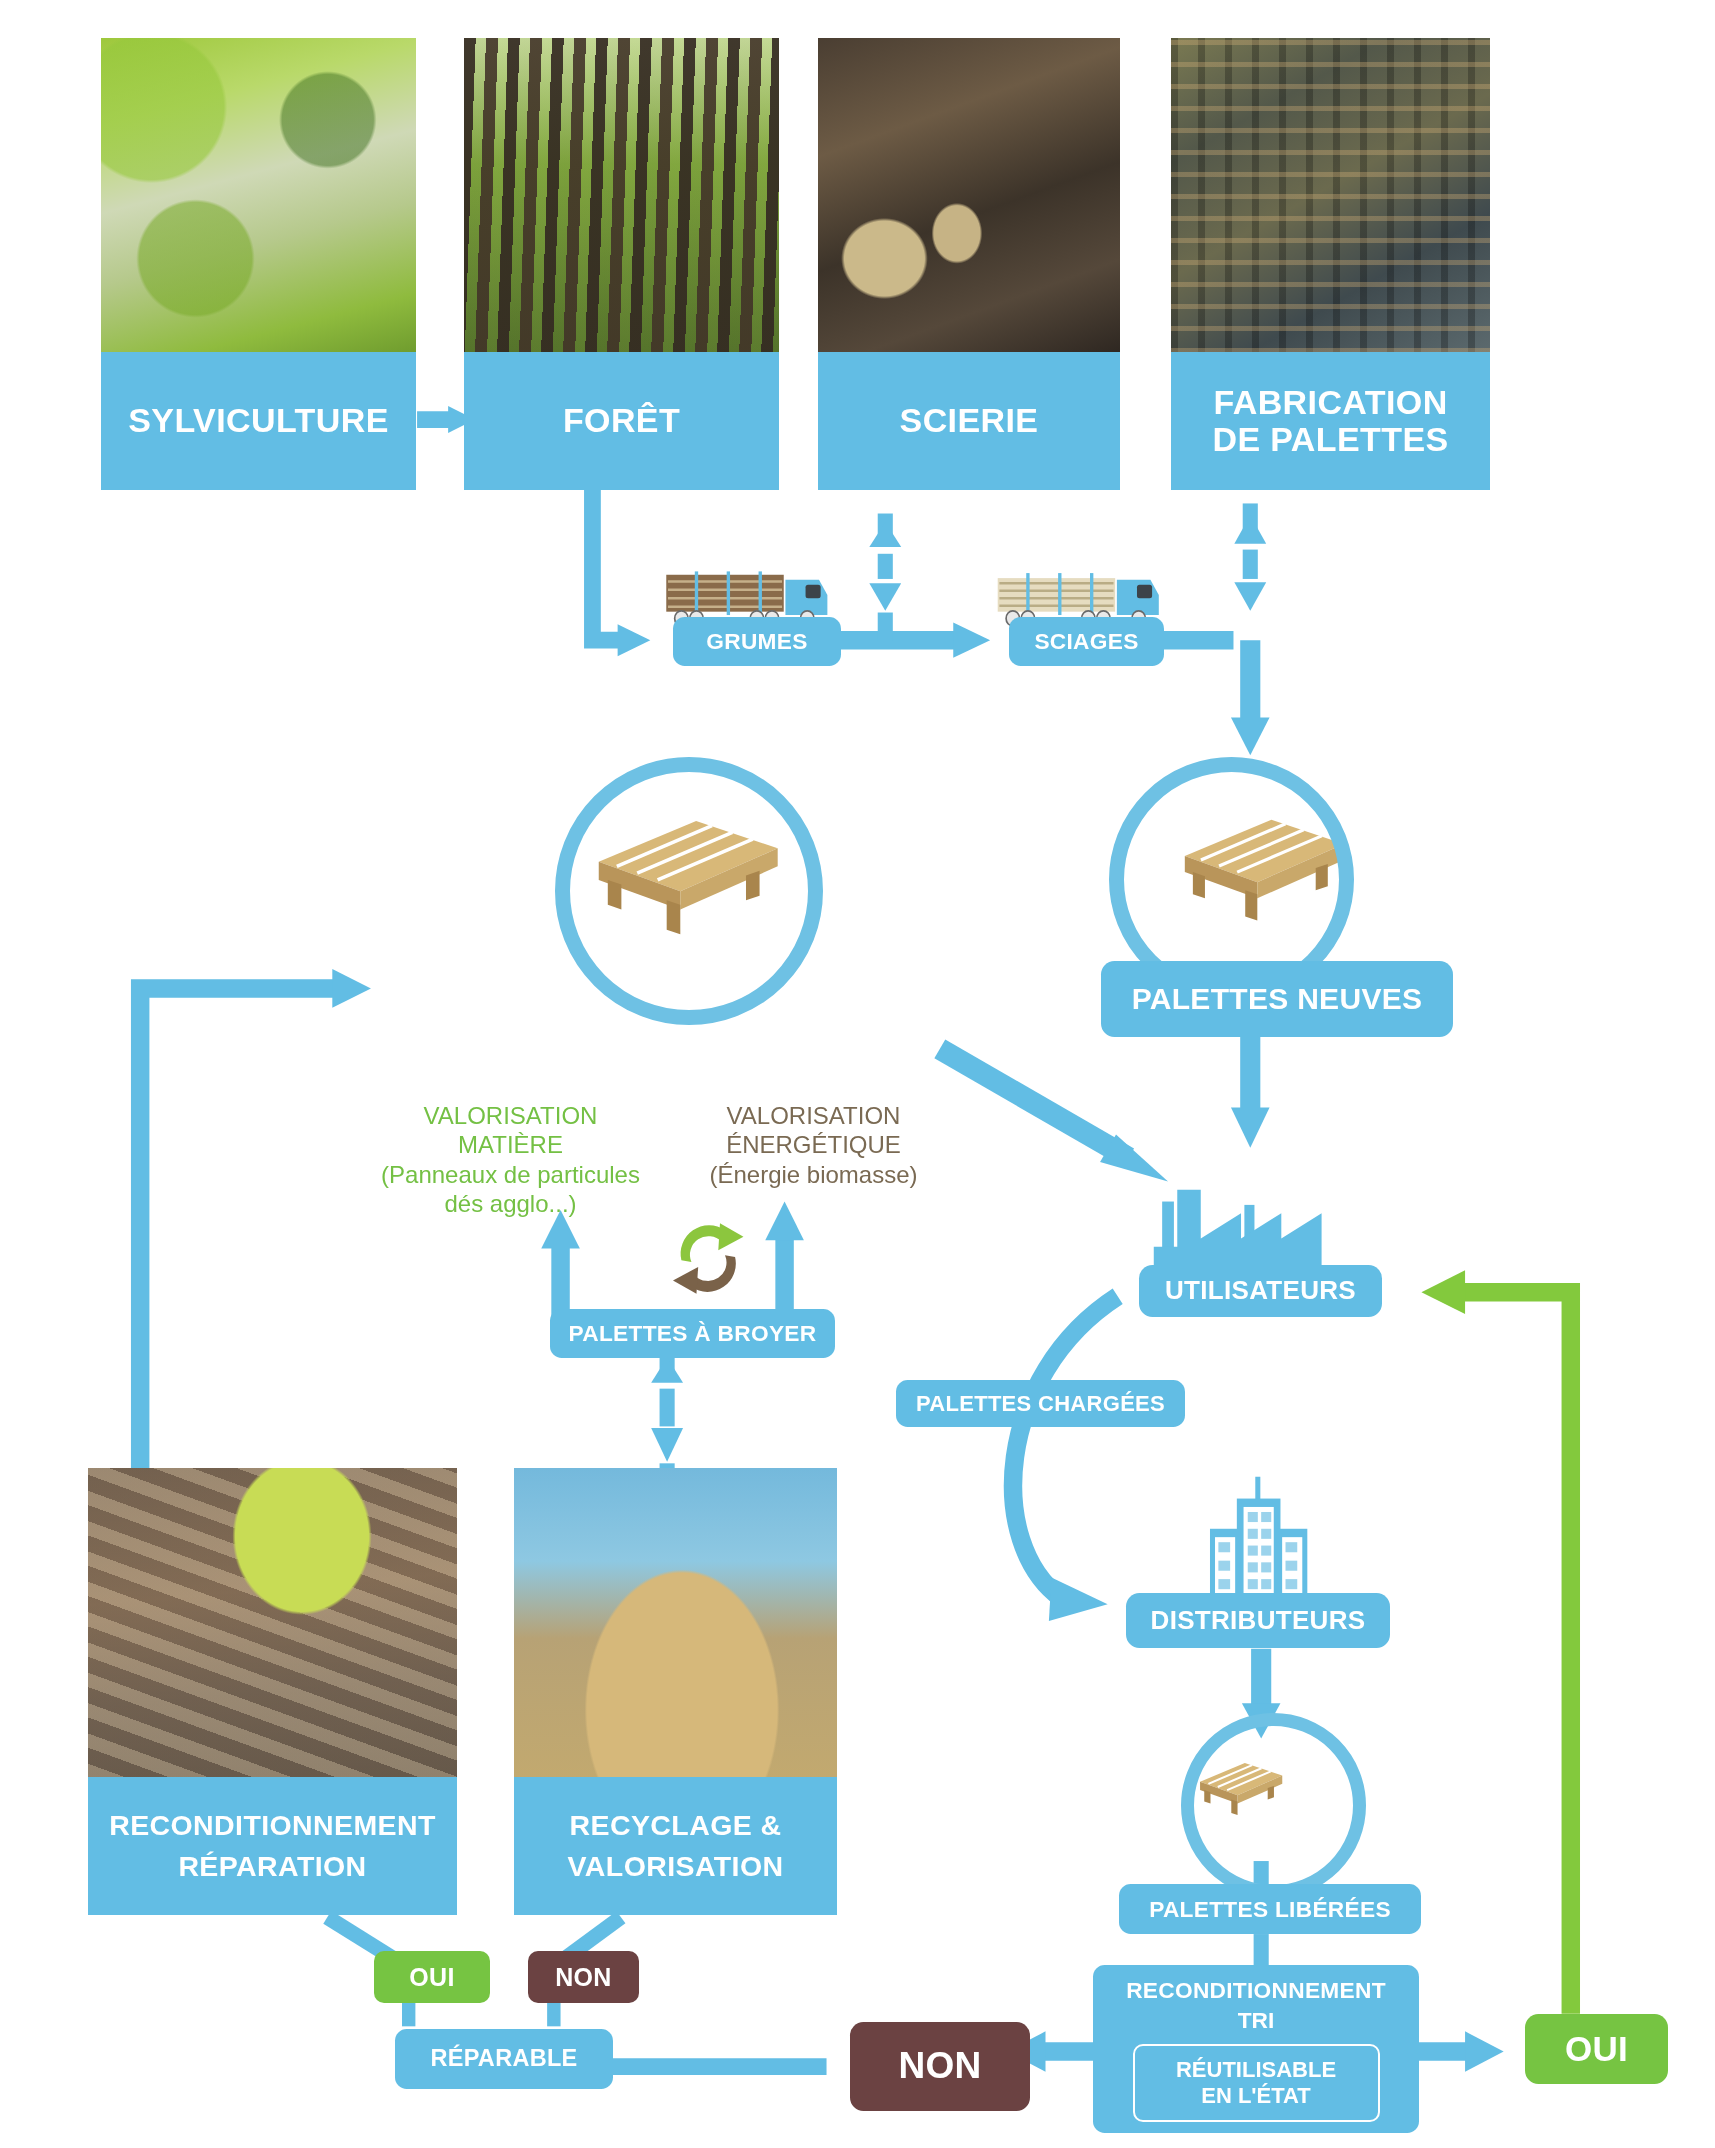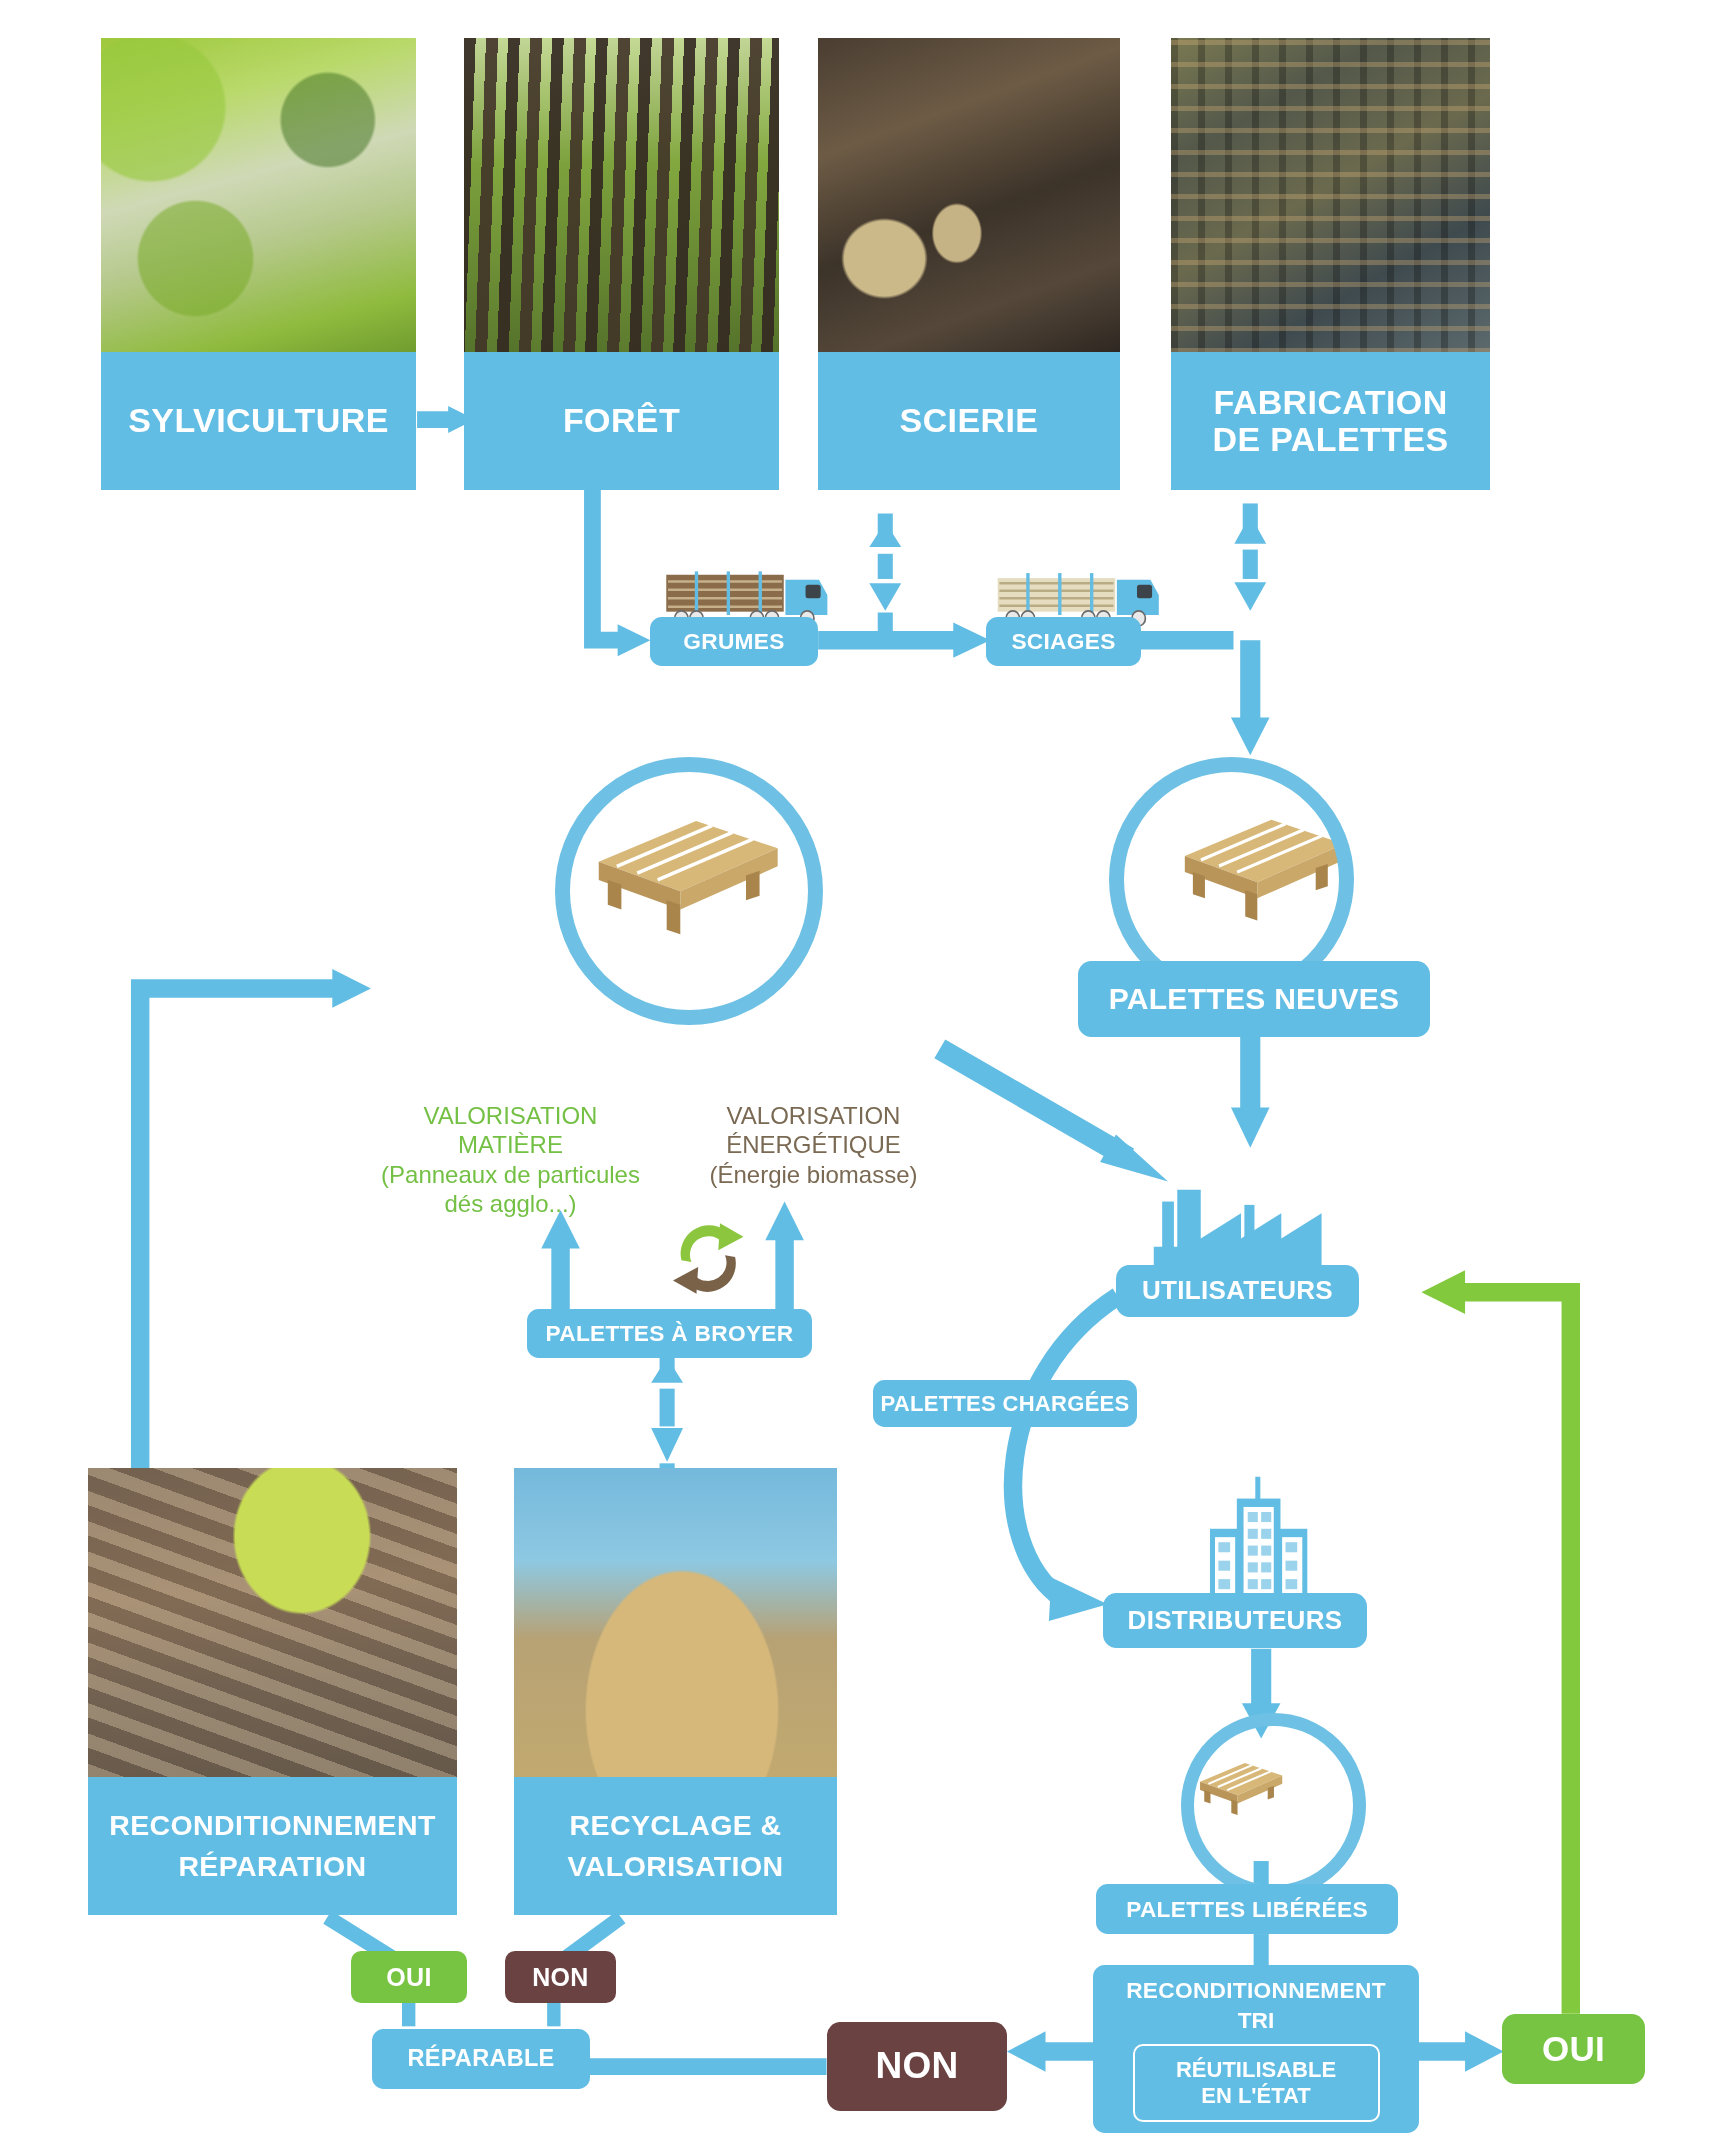--- a/index.html
+++ b/index.html
@@ -11,21 +11,21 @@
 
   .caption{
     position:absolute;display:flex;align-items:center;justify-content:center;
     background:#62bde4;color:#fff;text-align:center;font-weight:bold;
     letter-spacing:0.4px;line-height:1.1;
   }
 
   .pill{
     position:absolute;display:flex;align-items:center;justify-content:center;
     background:#62bde4;color:#fff;font-weight:bold;text-align:center;
-    border-radius:11.7px;line-height:1.15;letter-spacing:0.3px;
+    border-radius:11.7px;line-height:1.15;letter-spacing:0.3px;margin-left:23px;
   }
   .pill.green{background:#76c442;}
   .pill.brown{background:#6b4242;}
 
   svg.ov{position:absolute;left:0;top:0;width:1716px;height:2148px;pointer-events:none;}
 
   .circ{position:absolute;border:15px solid #6ec1e4;border-radius:50%;background:transparent;}
 
   .txtlbl{position:absolute;text-align:center;line-height:1.22;font-weight:normal;}
   .txtlbl.green{color:#74c044;}
@@ -398,21 +398,21 @@
   </div>
 
   <div class="pill" style="left:527px;top:1309px;width:285px;height:49px;font-size:22.7px;">
     <span>PALETTES À BROYER</span>
   </div>
 
   <div class="pill" style="left:1116px;top:1265px;width:243px;height:52px;font-size:26px;border-radius:13.4px;">
     <span>UTILISATEURS</span>
   </div>
 
-  <div class="pill" style="left:873px;top:1380px;width:264px;height:47px;font-size:22px;">
+  <div class="pill" style="left:873px;top:1380px;width:289px;height:47px;font-size:22px;">
     <span>PALETTES CHARGÉES</span>
   </div>
 
   <div class="pill" style="left:1103px;top:1593px;width:264px;height:55px;font-size:26px;border-radius:13.4px;">
     <span>DISTRIBUTEURS</span>
   </div>
 
   <div class="pill" style="left:1096px;top:1884px;width:302px;height:50px;font-size:22.7px;">
     <span>PALETTES LIBÉRÉES</span>
   </div>

